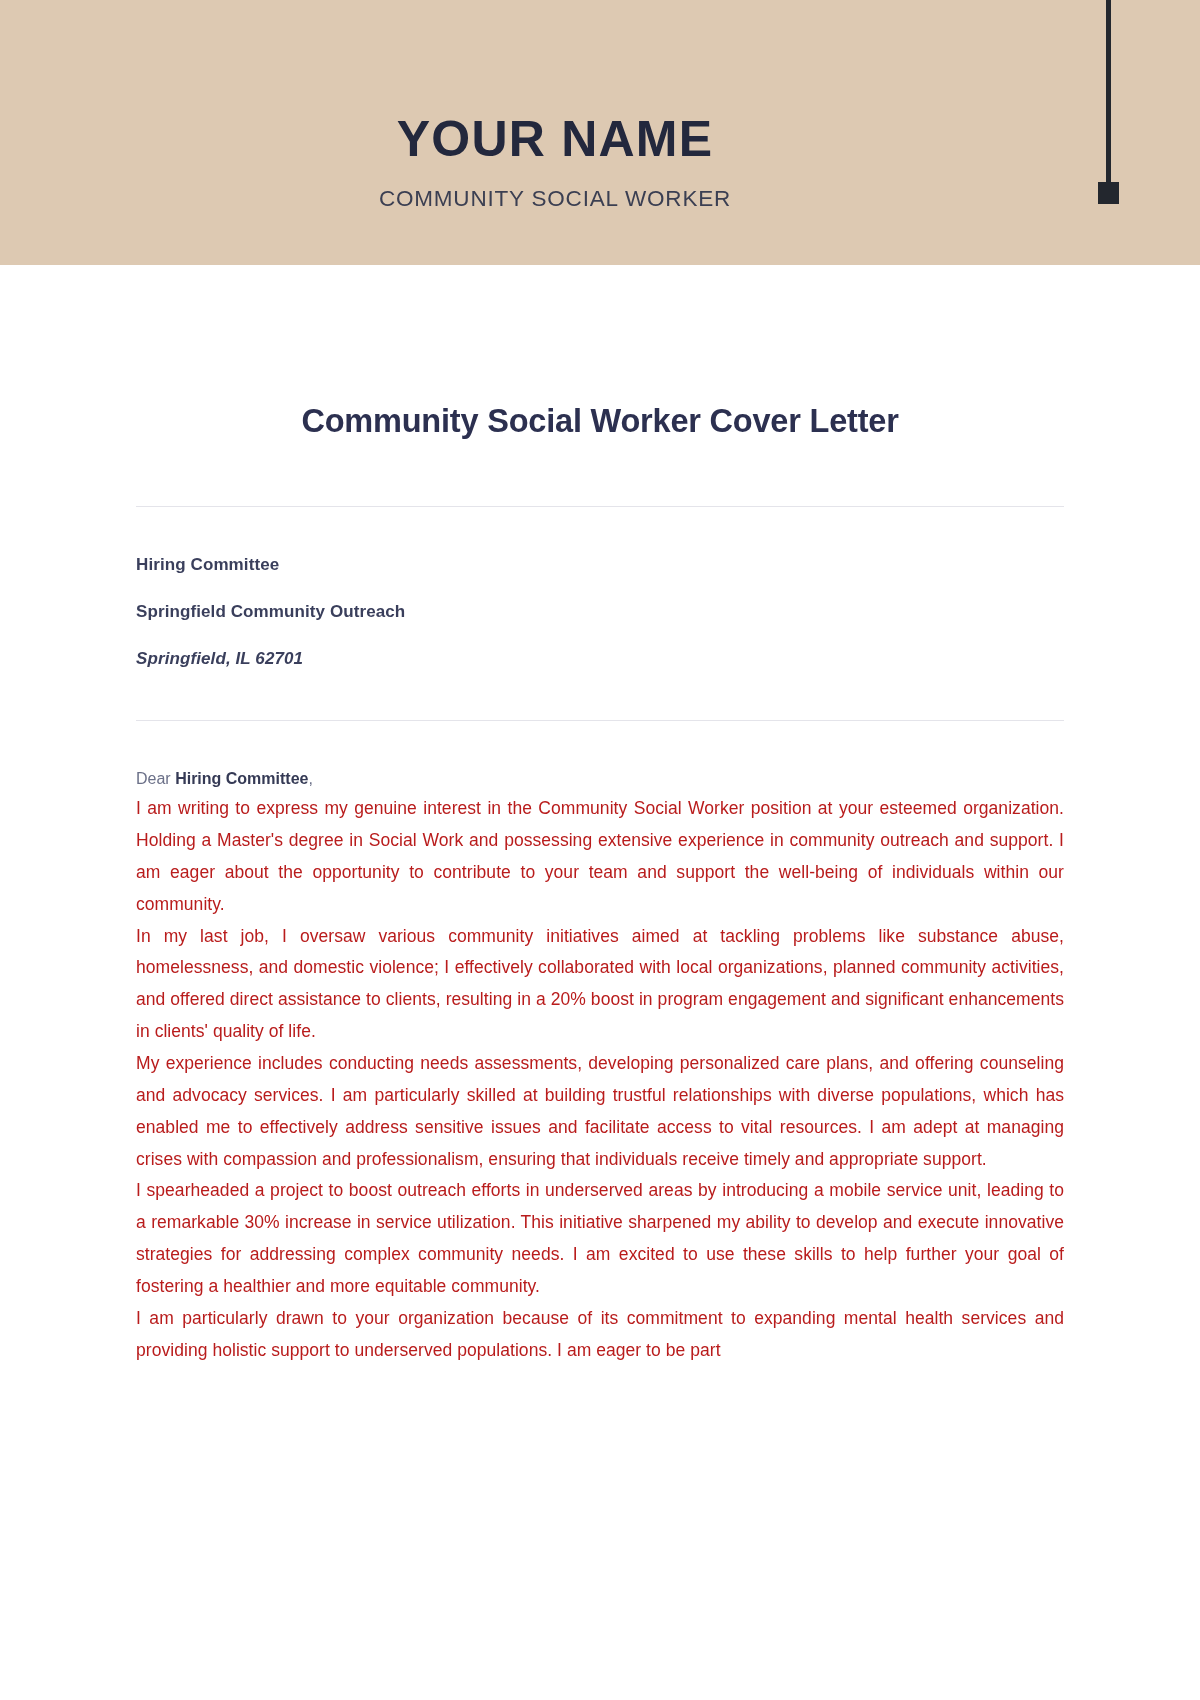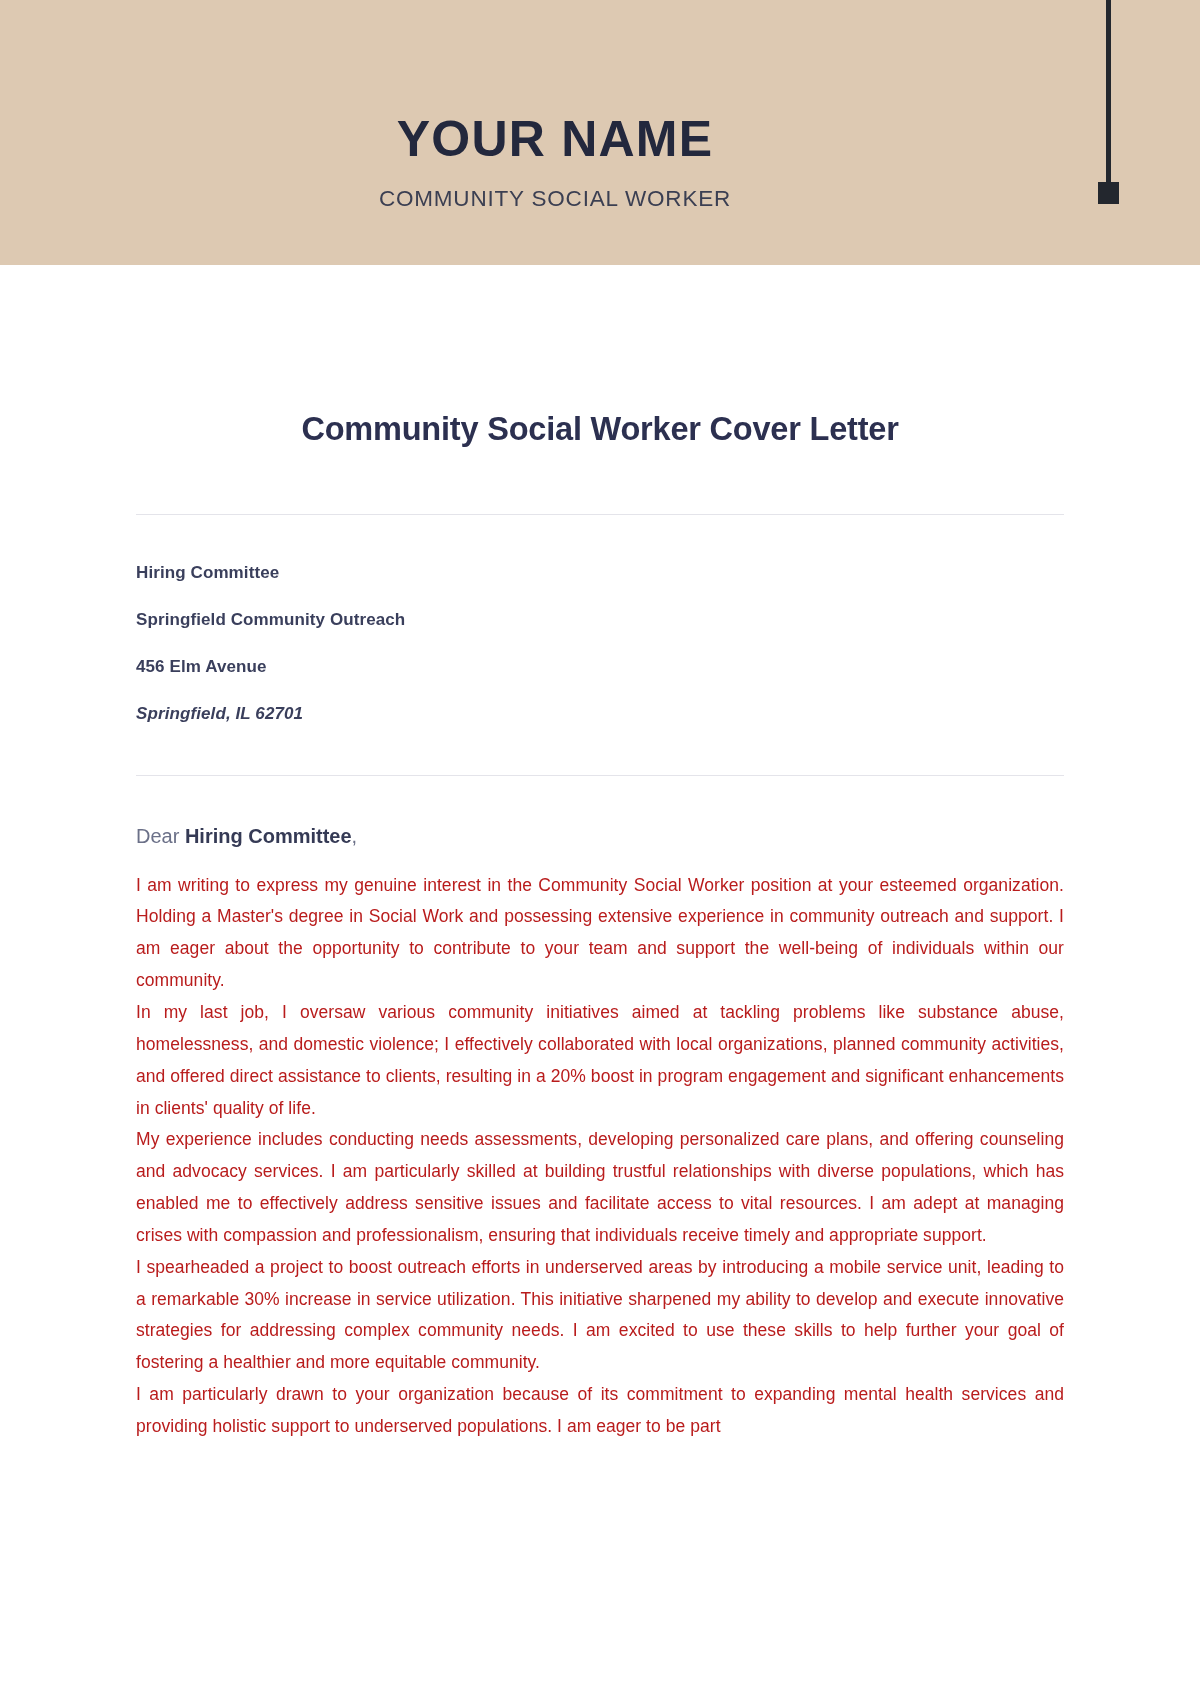--- a/index.html
+++ b/index.html
@@ -83,21 +83,21 @@
     margin: 0 auto;
     padding-top: 128px;
   }
 
   .doc-title {
     font-size: 32.5px;
     font-weight: bold;
     color: #2c3050;
     text-align: center;
     letter-spacing: -0.2px;
-    margin: 16px;
+    margin: 8px;
     line-height: 1.25;
   }
 
   .rule {
     height: 1px;
     background: #e4e4ea;
     width: 100%;
     margin: 0;
   }
   .rule-top { margin-top: 64px; }
@@ -113,23 +113,23 @@
     line-height: 1;
     margin: 0 0 30px 0;
     letter-spacing: 0.1px;
   }
   .recipient-line:last-child { margin-bottom: 0; font-style: italic; }
 
   .letter {
     margin-top: 47px;
   }
   .salutation {
-    font-size: 20px;
+    font-size: 16px;
     color: #6b7088;
-    margin: 0 0 20px 0;
+    margin: 0 0 4px 0;
     line-height: 1.35;
   }
   .salutation b {
     color: #353a55;
     font-weight: bold;
   }
   .para {
     font-size: 17.5px;
     color: #b91c1c;
     text-align: justify;
@@ -153,21 +153,20 @@
 <div class="doc">
   <div class="doc-inner">
 
     <h1 class="doc-title">Community Social Worker Cover Letter</h1>
 
     <div class="rule rule-top"></div>
 
     <div class="recipient">
       <p class="recipient-line">Hiring Committee</p>
       <p class="recipient-line">Springfield Community Outreach</p>
-      <p class="recipient-line">456 Elm Avenue</p>
       <p class="recipient-line">Springfield, IL 62701</p>
     </div>
 
     <div class="rule rule-mid"></div>
 
     <div class="letter">
       <p class="salutation"><span>Dear </span><b>Hiring Committee</b><span>,</span></p>
       <p class="para">I am writing to express my genuine interest in the Community Social Worker position at your esteemed organization. Holding a Master's degree in Social Work and possessing extensive experience in community outreach and support. I am eager about the opportunity to contribute to your team and support the well-being of individuals within our community.</p>
       <p class="para">In my last job, I oversaw various community initiatives aimed at tackling problems like substance abuse, homelessness, and domestic violence; I effectively collaborated with local organizations, planned community activities, and offered direct assistance to clients, resulting in a 20% boost in program engagement and significant enhancements in clients' quality of life.</p>
       <p class="para">My experience includes conducting needs assessments, developing personalized care plans, and offering counseling and advocacy services. I am particularly skilled at building trustful relationships with diverse populations, which has enabled me to effectively address sensitive issues and facilitate access to vital resources. I am adept at managing crises with compassion and professionalism, ensuring that individuals receive timely and appropriate support.</p>

